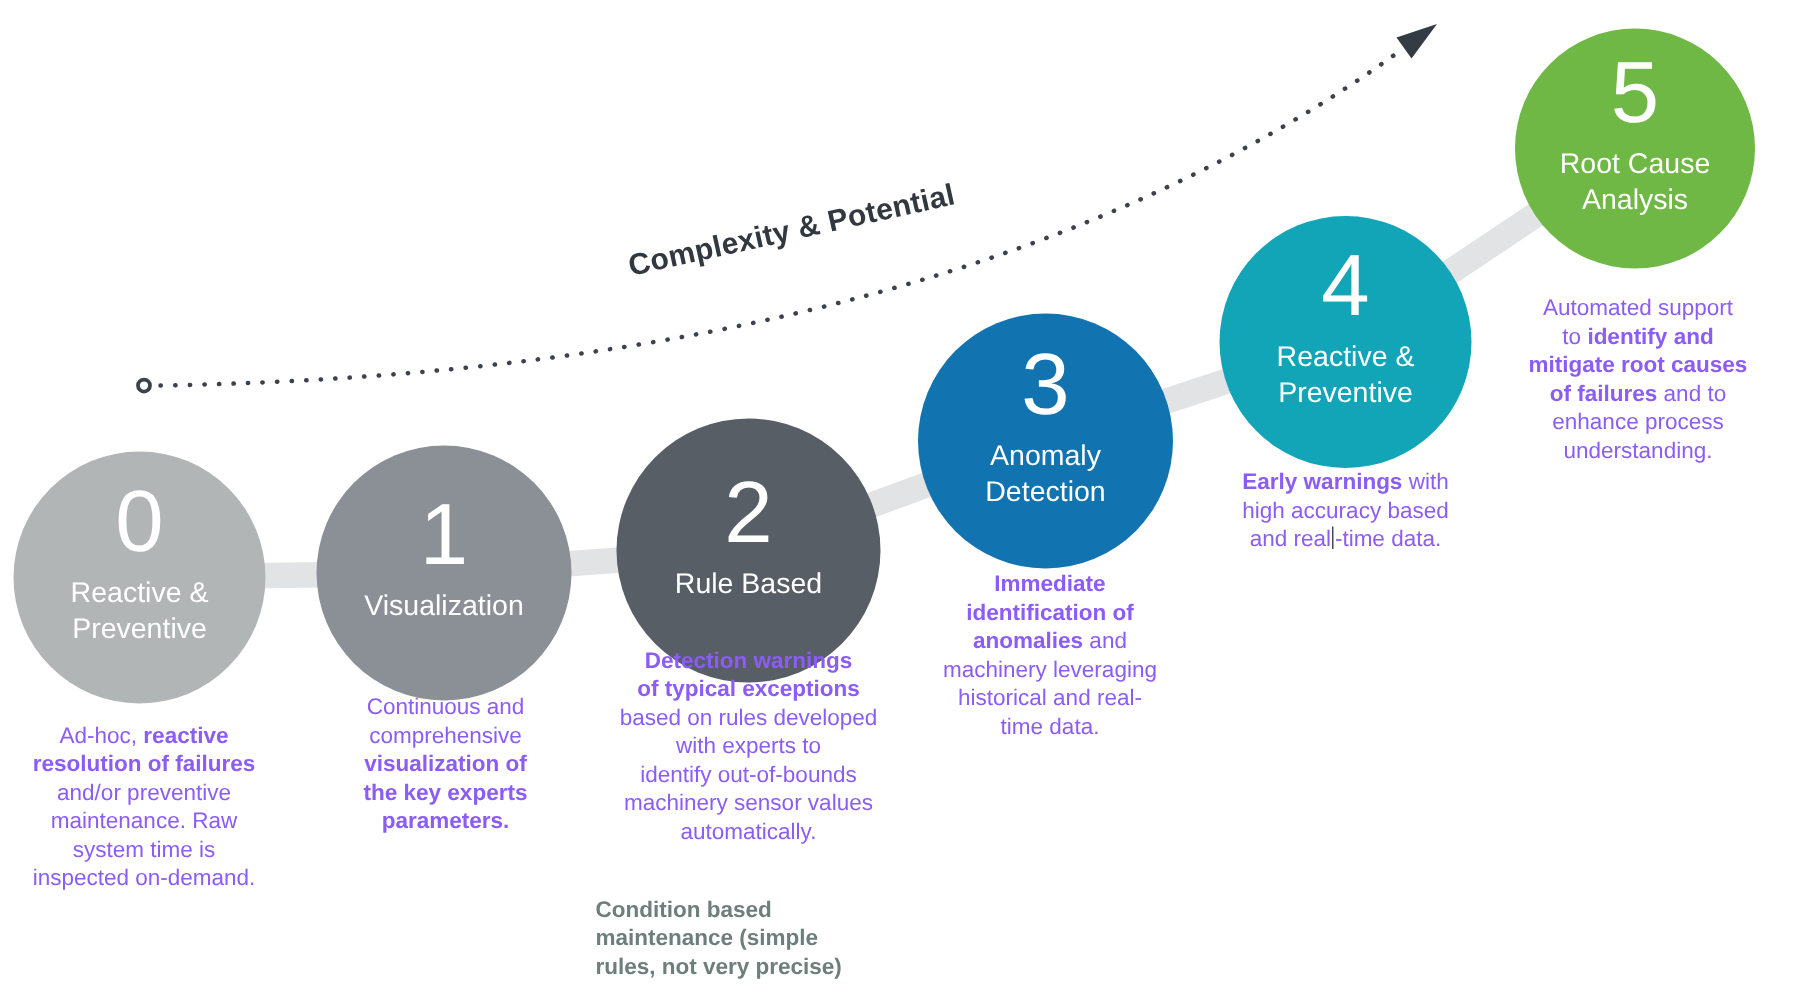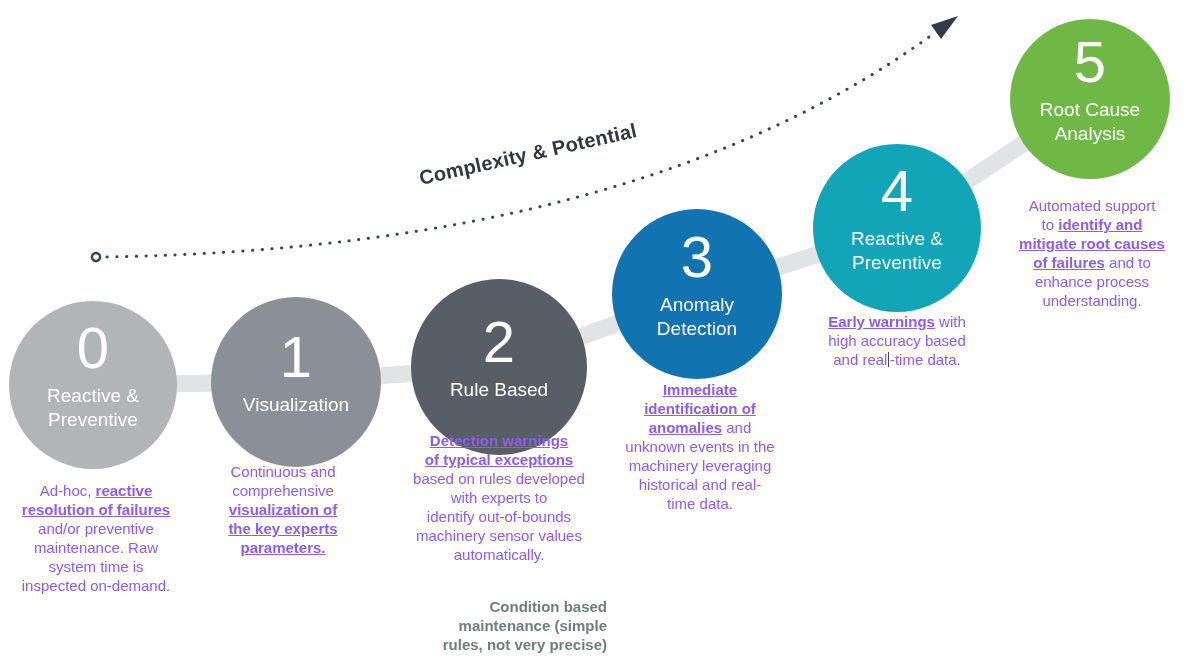--- a/index.html
+++ b/index.html
@@ -18,30 +18,30 @@
   
   .c0{left:9px;  top:301px;width:168px;height:168px;}
   .c1{left:211px;top:297px;width:170px;height:170px;}
   .c2{left:411px;top:279px;width:176px;height:176px;}
   .c3{left:612px;top:209px;width:170px;height:170px;}
   .c4{left:813px;top:144px;width:168px;height:168px;}
   .c5{left:1010px;top:19px;width:160px;height:160px;}
   .desc{
     position:absolute;font-size:15px;line-height:19px;text-align:center;color:#8b5cf6;
   }
-  .desc .b, .desc span.b{font-weight:700;text-decoration:underline;}
+  .desc .b, .desc span.b{font-weight:700;}
   .d0{left:1px;  top:481px;width:190px;}
-  .d1{left:198px;top:462px;width:170px;}
+  .d1{left:212px;top:462px;width:170px;}
   .d2{left:394px;top:431px;width:210px;}
   .d3{left:600px;top:380px;width:200px;}
   .d4{left:792px;top:312px;width:210px;}
   .d5{left:992px;top:196px;width:200px;}
   .note{
     position:absolute;left:397px;top:597px;width:210px;
-    font-size:15px;line-height:19px;font-weight:700;text-align:right;color:#6e7f7b;
+    font-size:15px;line-height:19px;font-weight:700;text-align:left;color:#6e7f7b;
   }
   .arc-label{
     position:absolute;left:392px;top:143px;width:272px;text-align:center;
     font-size:20px;font-weight:700;color:#31383f;white-space:nowrap;
     transform:rotate(-12.5deg);transform-origin:center center;letter-spacing:.2px;
   }
   .caret{
     display:inline-block;width:1.5px;height:15px;background:#414a50;
     vertical-align:-2px;margin:0 .5px;
   }
@@ -115,21 +115,20 @@
   <div class="circle c3" style="background: rgb(17, 115, 175);">
     <div class="inner">
       <div class="num">3</div>
       <div class="label">Anomaly Detection</div>
     </div>
   </div>
   <div class="desc d3">
       <div><span class="b">Immediate</span></div>
       <div><span class="b">identification of</span></div>
       <div><span class="b">anomalies</span><span> and</span></div>
-      <div><span>unknown events in the</span></div>
       <div><span>machinery leveraging</span></div>
       <div><span>historical and real-</span></div>
       <div><span>time data.</span></div>
     </div>
 
   <div class="circle c4" style="background: rgb(18, 165, 184);">
     <div class="inner">
       <div class="num">4</div>
       <div class="label">Reactive &amp; Preventive</div>
     </div>

